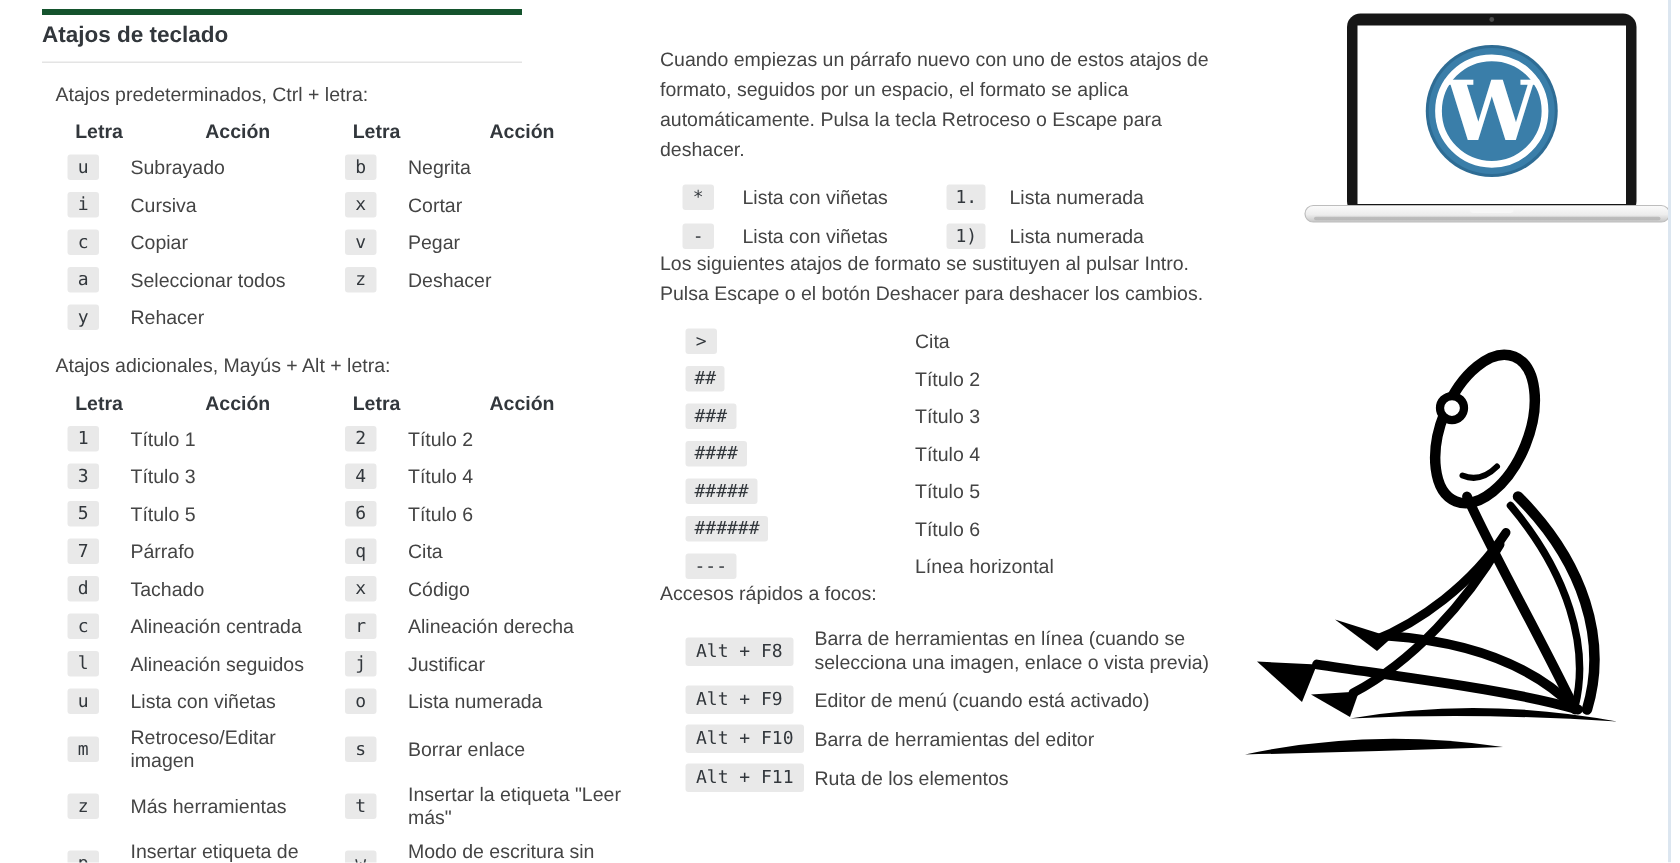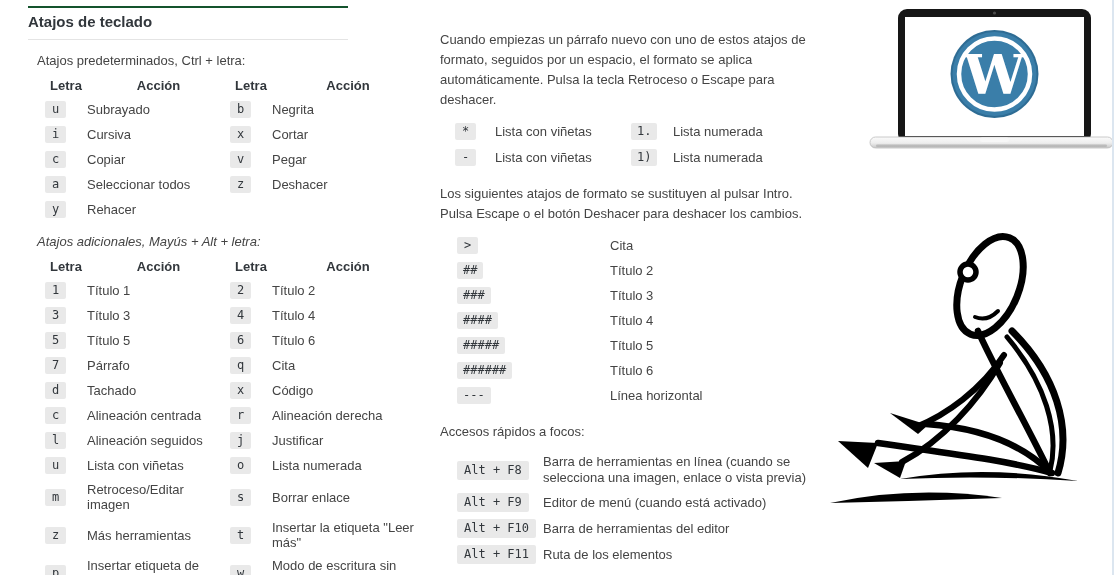--- a/index.html
+++ b/index.html
@@ -10,21 +10,21 @@
     font-size:13px;color:#444444;
     -webkit-font-smoothing:antialiased;
   }
   .right-edge-line{
     position:absolute;left:1112px;top:0;width:2px;height:575px;
     background:#dce6f0;z-index:30;
   }
   
   .left-col{position:absolute;left:28px;top:6px;width:382px;}
   .title-block{
-    width:320px;border-top:2px solid #14532d;border-bottom:1px solid #e4e4e4;
+    width:320px;border-top:4px solid #14532d;border-bottom:1px solid #e4e4e4;
     padding:5px 0 9px 0;
   }
   .page-title{font-size:15px;font-weight:bold;color:#32373c;}
   .section-label{margin:13px 0 10px 9px;color:#444;}
   .kbd{
     display:inline-block;background:#e9e9e9;color:#32373c;
     font-family:"DejaVu Sans Mono",monospace;font-size:12px;
     padding:2px 6px;border-radius:2px;min-width:9px;text-align:center;
     white-space:pre;line-height:13px;
   }
@@ -46,22 +46,22 @@
   .enter-table{
     display:grid;grid-template-columns:153px 1fr;
     row-gap:8px;margin:13px 0 0 17px;align-items:center;
   }
   .focus-table{
     display:grid;grid-template-columns:86px 1fr;
     row-gap:7px;margin:12px 0 0 17px;align-items:center;
   }
   .focus-table .kbd{padding:3px 7px;}
   .focus-table .cell{line-height:16px;}
-  .mt18{margin-top:18px;}
-  .mt16{margin-top:16px;font-style:italic;}
+  .mt18{}
+  .mt16{margin-top:16px;}
   
   .laptop-wrap{position:absolute;left:868px;top:6px;z-index:10;}
   .stickman-wrap{position:absolute;left:826px;top:205px;z-index:10;}
 </style>
 </head>
 <body>
 
 <div class="left-col">
   <div class="title-block">
     <div class="page-title">Atajos de teclado</div>

